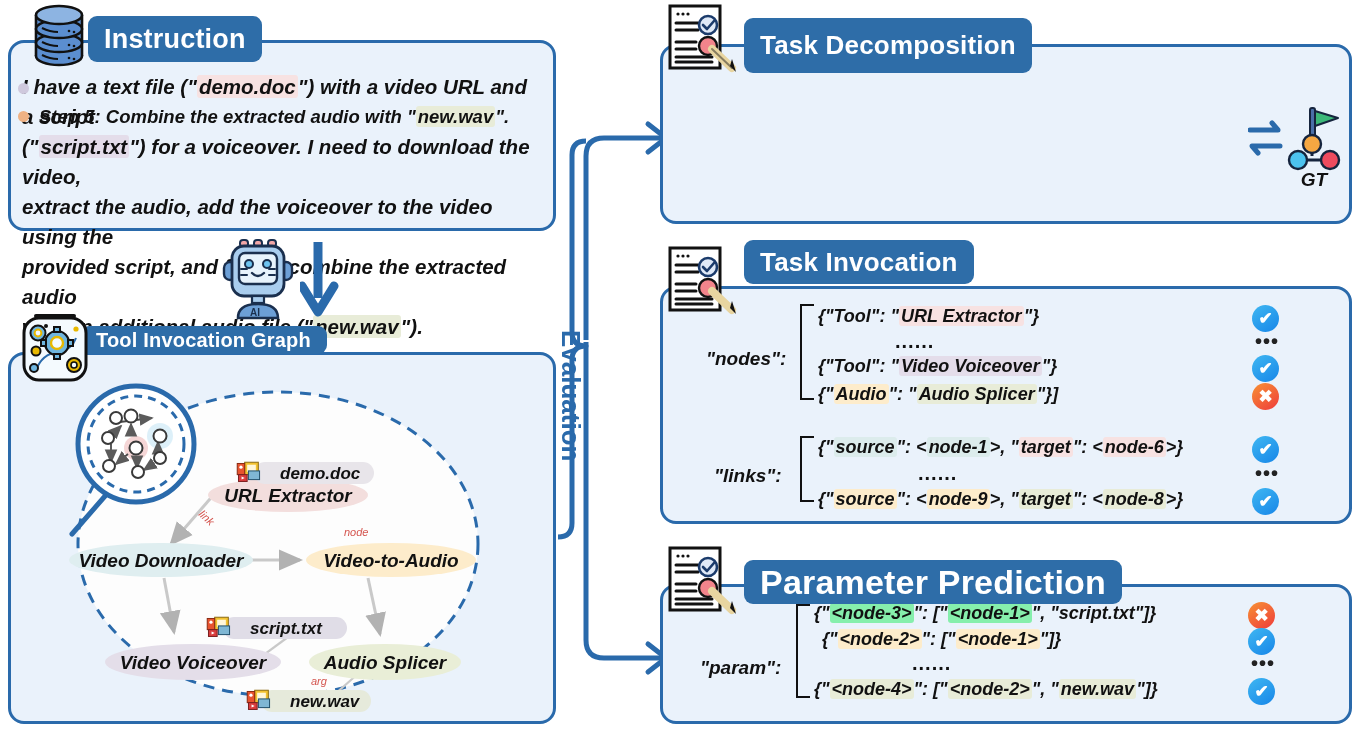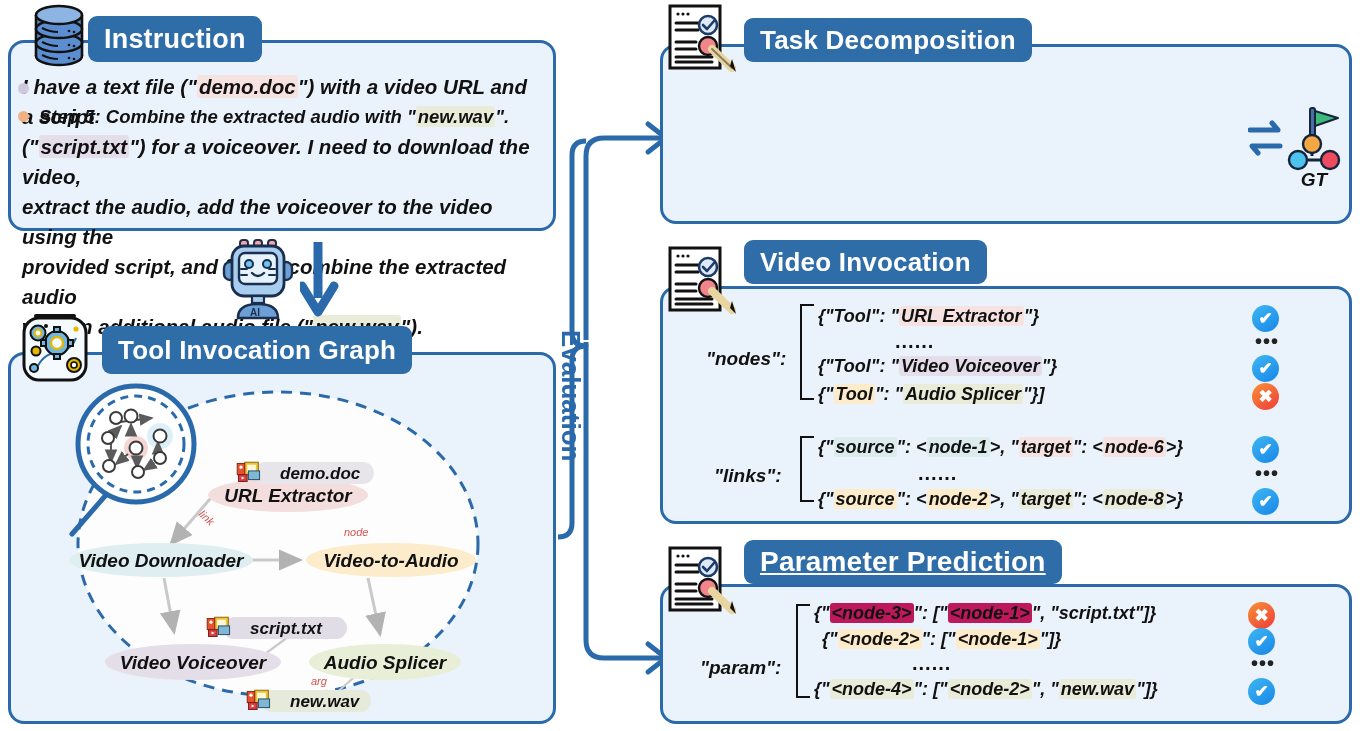--- a/index.html
+++ b/index.html
@@ -40,57 +40,57 @@
   #instruction-text{
     position:absolute;left:22px;top:72px;width:510px;
     font-style:italic;font-weight:bold;font-size:20.5px;line-height:30px;
     color:#111;
   }
   .hl-pink{background:#f7e2e2;border-radius:3px;padding:0 2px;}
   .hl-purple{background:#e4ddea;border-radius:3px;padding:0 2px;}
   .hl-green{background:#e8ecd8;border-radius:3px;padding:0 2px;}
   .hl-yellow{background:#fdeccb;border-radius:3px;padding:0 2px;}
   .hl-cyan{background:#dcecec;border-radius:3px;padding:0 2px;}
-  .hl-gray{background:#be185d;border-radius:3px;padding:0 2px;}
+  .hl-gray{background:#86efac;border-radius:3px;padding:0 2px;}
 
   
   #task-panel{left:660px;top:44px;width:692px;height:180px;}
-  #task-badge{left:744px;top:18px;height:44px;font-size:26px;}
+  #task-badge{left:744px;top:18px;height:55px;font-size:26px;}
   #task-list{position:absolute;left:18px;top:74px;width:600px;}
   .step-row{display:flex;align-items:center;height:28.5px;}
   .step-dot{width:11px;height:11px;border-radius:50%;margin-right:10px;flex:0 0 auto;}
   .step-txt{font-style:italic;font-weight:bold;font-size:18.5px;color:#111;white-space:nowrap;}
 
   
   #tool-panel{left:660px;top:286px;width:692px;height:238px;}
   #tool-badge{left:744px;top:240px;height:44px;font-size:26px;}
 
   
   #param-panel{left:660px;top:584px;width:692px;height:140px;}
-  #param-badge{left:744px;top:540px;height:44px;font-size:28px;text-decoration:underline;}
+  #param-badge{left:744px;top:560px;height:44px;font-size:34px;}
   .key-label{position:absolute;font-style:italic;font-weight:bold;font-size:19px;color:#111;}
   .brace{position:absolute;border-left:2.5px solid #111;box-sizing:border-box;}
   .brace:before,.brace:after{
     content:"";position:absolute;left:0;width:12px;height:0;border-top:2.5px solid #111;
   }
   .brace:before{top:0;}
   .brace:after{bottom:0;}
   .code-line{position:absolute;white-space:nowrap;font-style:italic;font-weight:bold;font-size:18px;color:#111;}
   .dots-line{position:absolute;font-weight:bold;font-size:20px;color:#111;letter-spacing:1px;}
 
   .mark{position:absolute;width:27px;height:27px;border-radius:50%;
         display:flex;align-items:center;justify-content:center;
         color:#fff;font-size:17px;font-weight:bold;line-height:1;}
   .mark.ok{background:linear-gradient(145deg,#3fb7f2,#1786e8);}
   .mark.bad{background:linear-gradient(145deg,#f79234,#ef3b3b);}
   .mark-dots{position:absolute;color:#222;font-size:20px;font-weight:bold;letter-spacing:1px;}
 
   
   #graph-panel{left:8px;top:352px;width:548px;height:372px;}
-  #graph-badge{left:102px;top:326px;height:48px;font-size:26px;}
+  #graph-badge{left:80px;top:326px;height:28px;font-size:20px;}
   #graph-svg{position:absolute;left:8px;top:352px;width:548px;height:372px;}
   .node-label{font-style:italic;font-weight:bold;fill:#111;font-family:"Liberation Sans",sans-serif;}
   .edge-lbl{font-style:italic;fill:#d4554f;font-size:11px;font-family:"Liberation Sans",sans-serif;}
   .file-lbl{font-style:italic;font-weight:bold;fill:#111;font-size:17px;font-family:"Liberation Sans",sans-serif;}
 
   
   #eval-label{
     position:absolute;left:586px;top:330px;
     color:#2a6aab;font-weight:bold;font-size:26px;
     transform:rotate(90deg);transform-origin:left top;
@@ -379,47 +379,47 @@
     <path d="M16,55 h36"></path>
       <path d="M16,60 h36"></path>
   </g>
   <circle cx="48" cy="23" r="9" fill="#dfe9f7" stroke="#1b3b6b" stroke-width="2.6"></circle>
   <path d="M43,23 l4,4 l7,-8" stroke="#1b3b6b" stroke-width="2.6" fill="none" stroke-linecap="round" stroke-linejoin="round"></path>
   <circle cx="48" cy="44" r="9" fill="#f2848b" stroke="#111" stroke-width="2.4"></circle>
   <path d="M52,47 L72,66" stroke="#e8d5a0" stroke-width="8" stroke-linecap="round"></path>
   <path d="M70,64 L76,70 L72,57 z" fill="#111"></path>
 </svg>
 
-<div class="badge" id="tool-badge">Video Invocation</div>
+<div class="badge" id="tool-badge">Task Invocation</div>
 
 <div class="key-label" style="left:706px;top:348px;">"nodes":</div>
 <div class="brace" style="left:800px;top:304px;width:12px;height:96px;"></div>
 <div class="code-line" style="left:818px;top:306px;">
   {"Tool": "<span class="hl-pink">URL Extractor</span>"}
 </div>
 <div class="dots-line" style="left:895px;top:330px;">......</div>
 <div class="code-line" style="left:818px;top:356px;">
   {"Tool": "<span class="hl-purple">Video Voiceover</span>"}
 </div>
 <div class="code-line" style="left:818px;top:384px;">
-  {"<span class="hl-yellow">Tool</span>": "<span class="hl-green">Audio Splicer</span>"}]
+  {"<span class="hl-yellow">Audio</span>": "<span class="hl-green">Audio Splicer</span>"}]
 </div>
 <div class="mark ok" style="left:1252px;top:305px;">✔</div>
 <div class="mark-dots" style="left:1255px;top:330px;">•••</div>
 <div class="mark ok" style="left:1252px;top:355px;">✔</div>
 <div class="mark bad" style="left:1252px;top:383px;">✖</div>
 
 <div class="key-label" style="left:714px;top:465px;">"links":</div>
 <div class="brace" style="left:800px;top:436px;width:12px;height:66px;"></div>
 <div class="code-line" style="left:818px;top:437px;">
   {"<span class="hl-cyan">source</span>": &lt;<span class="hl-cyan">node-1</span>&gt;, "<span class="hl-pink">target</span>": &lt;<span class="hl-pink">node-6</span>&gt;}
 </div>
 <div class="dots-line" style="left:918px;top:462px;">......</div>
 <div class="code-line" style="left:818px;top:489px;">
-  {"<span class="hl-yellow">source</span>": &lt;<span class="hl-yellow">node-2</span>&gt;, "<span class="hl-green">target</span>": &lt;<span class="hl-green">node-8</span>&gt;}
+  {"<span class="hl-yellow">source</span>": &lt;<span class="hl-yellow">node-9</span>&gt;, "<span class="hl-green">target</span>": &lt;<span class="hl-green">node-8</span>&gt;}
 </div>
 <div class="mark ok" style="left:1252px;top:436px;">✔</div>
 <div class="mark-dots" style="left:1255px;top:462px;">•••</div>
 <div class="mark ok" style="left:1252px;top:488px;">✔</div>
 
 <div class="panel" id="param-panel"></div>
 
 <svg class="hdr-icon" style="left:660px;top:544px;" width="80" height="72" viewBox="0 0 80 72">
   <rect x="10" y="4" width="50" height="62" fill="#fff" stroke="#111" stroke-width="3"></rect>
   <g fill="#111">

